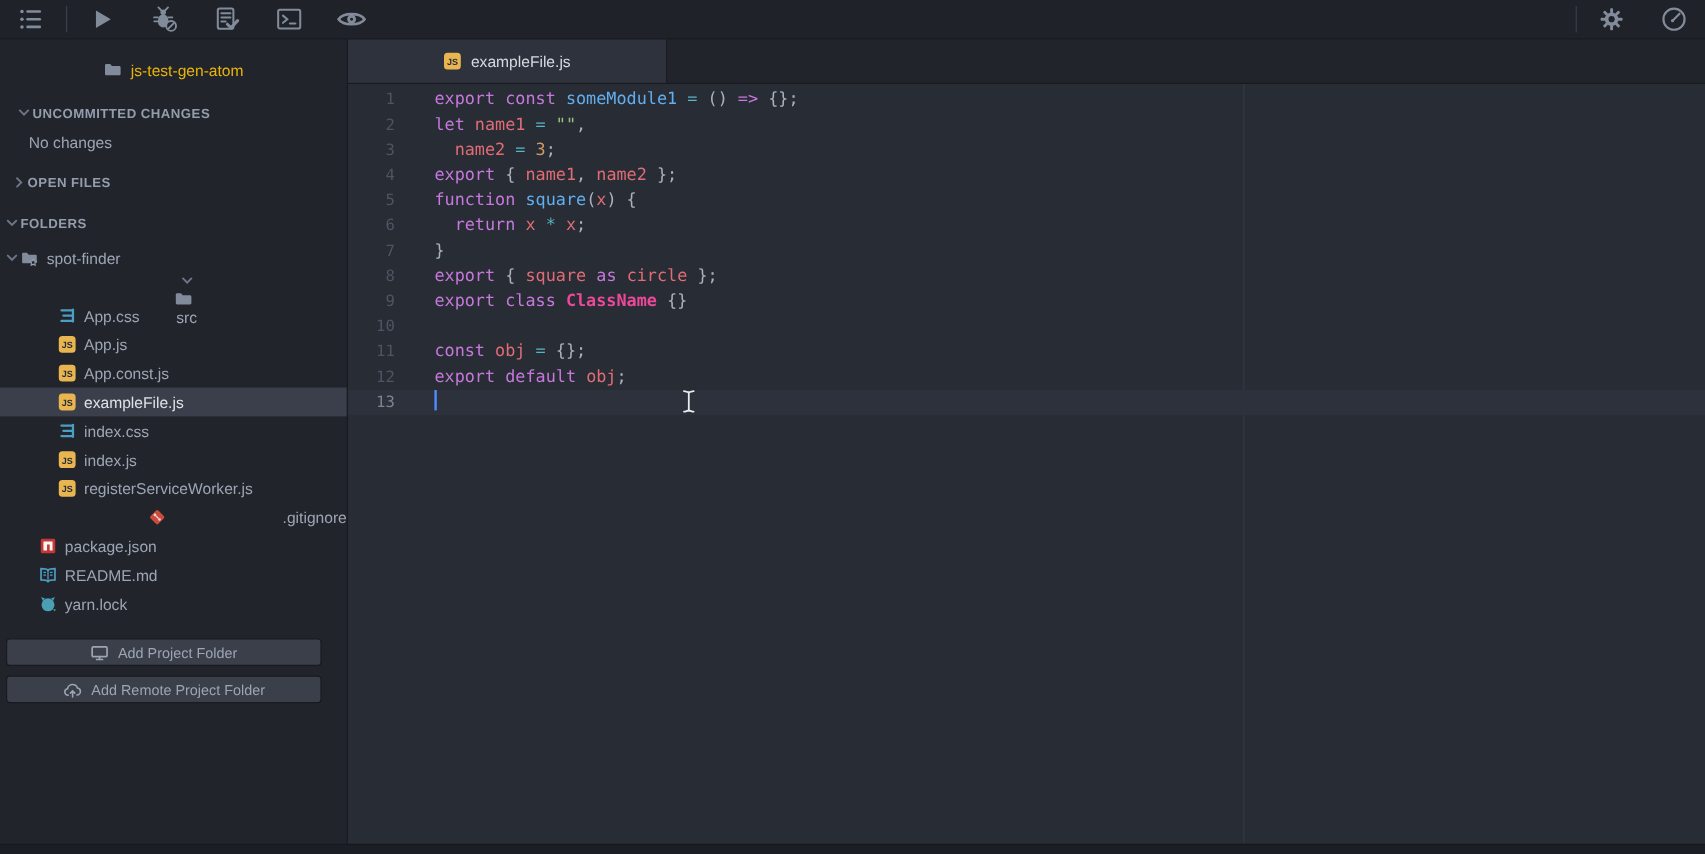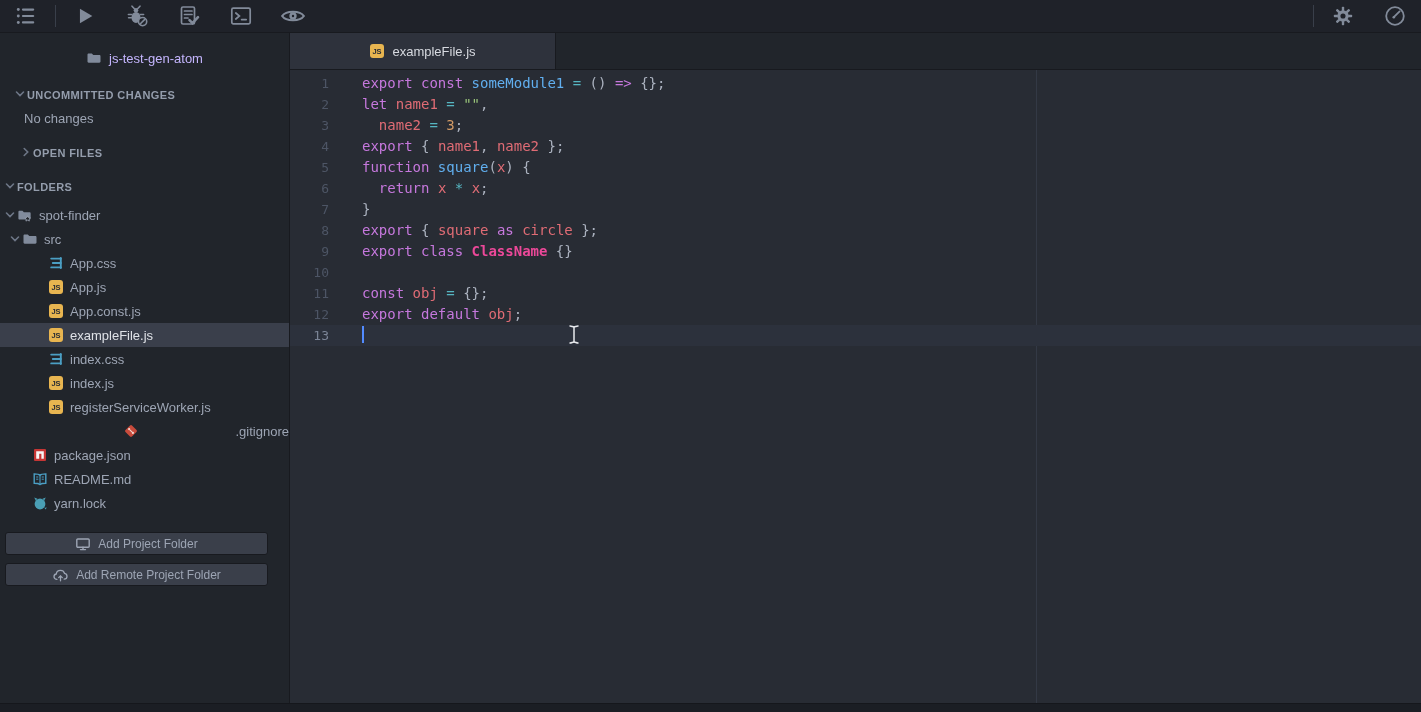--- a/index.html
+++ b/index.html
@@ -15,21 +15,21 @@
   .toolbar-divider { width:1px; height:22px; background:#393f4a; margin:0 3px; }
 
   
   .main { display:flex; height:670px; }
 
   
   .sidebar { width:290px; background:#21252b; border-right:1px solid #181a1f;
              padding-top:15px; position:relative; flex:none; font-size:13px;
              color:#9da5b4; overflow:hidden; }
   .project-header { display:flex; align-items:center; justify-content:center;
-                    height:20px; margin-bottom:14px; color:#c4b5fd; }
+                    height:20px; margin-bottom:14px; color:#eab308; }
   .project-header .icon { margin-right:7px; }
   .tree-row { height:24px; display:flex; align-items:center; cursor:default;
               white-space:nowrap; }
   .tree-row.selected { background:#3a3f4b; color:#dfe2e7; }
   .tree-row .chev { width:15px; height:14px; flex:none; display:flex;
                     align-items:center; justify-content:center; }
   .tree-row .icon { width:16px; height:16px; flex:none; margin-right:6px;
                     display:flex; align-items:center; justify-content:center; }
   .tree-row.kind-section { font-size:11px; font-weight:bold; letter-spacing:.4px;
                            color:#949dac; }
@@ -194,21 +194,21 @@
             <svg width="14" height="14" viewBox="0 0 14 14" fill="none" stroke="#6d7686" stroke-width="1.6" stroke-linecap="round">
               <path d="M3.5,5 L7,8.5 L10.5,5"></path>
             </svg>
           </span>
           <span class="label">UNCOMMITTED CHANGES</span>
         </div>
         <div class="tree-row kind-note">
           <span class="label">No changes</span>
         </div>
         <div class="gap-s"></div>
-        <div class="tree-row kind-section" style="padding-left: 18px;">
+        <div class="tree-row kind-section" style="padding-left: 8px;">
           <span class="chev">
             <svg width="14" height="14" viewBox="0 0 14 14" fill="none" stroke="#6d7686" stroke-width="1.6" stroke-linecap="round">
               <path d="M5.2,3.5 L8.7,7 L5.2,10.5"></path>
             </svg>
           </span>
           <span class="label">OPEN FILES</span>
         </div>
         <div class="gap-s"></div>
         <div class="tree-row kind-section" style="padding-left: 2px;">
           <span class="chev">
@@ -226,21 +226,21 @@
             </svg>
           </span>
           <span class="icon">
             <svg width="17" height="17" viewBox="0 0 17 17">
               <path d="M1.5,4.5 C1.5,3.9 2,3.4 2.6,3.4 H5.8 L7.3,5.1 H13.4 C14,5.1 14.5,5.6 14.5,6.2 V11.6 C14.5,12.2 14,12.7 13.4,12.7 H2.6 C2,12.7 1.5,12.2 1.5,11.6 Z" fill="#818b9c"></path>
               <path d="M11.3,8.9 L12.2,10.7 L14.2,11 L12.75,12.4 L13.1,14.4 L11.3,13.45 L9.5,14.4 L9.85,12.4 L8.4,11 L10.4,10.7 Z" fill="#21252b" stroke="#9aa3b2" stroke-width="0.9"></path>
             </svg>
           </span>
           <span class="label">spot-finder</span>
         </div>
-        <div class="tree-row kind-entry" style="padding-left: 7px;">
+        <div class="tree-row kind-entry" style="padding-left: 22px; flex-direction: column;">
           <span class="chev">
             <svg width="14" height="14" viewBox="0 0 14 14" fill="none" stroke="#6d7686" stroke-width="1.6" stroke-linecap="round">
               <path d="M3.5,5 L7,8.5 L10.5,5"></path>
             </svg>
           </span>
           <span class="icon">
             <svg width="16" height="16" viewBox="0 0 16 16">
               <path d="M1.5,4.5 C1.5,3.9 2,3.4 2.6,3.4 H5.8 L7.3,5.1 H13.4 C14,5.1 14.5,5.6 14.5,6.2 V11.6 C14.5,12.2 14,12.7 13.4,12.7 H2.6 C2,12.7 1.5,12.2 1.5,11.6 Z" fill="#818b9c"></path>
             </svg>
           </span>

